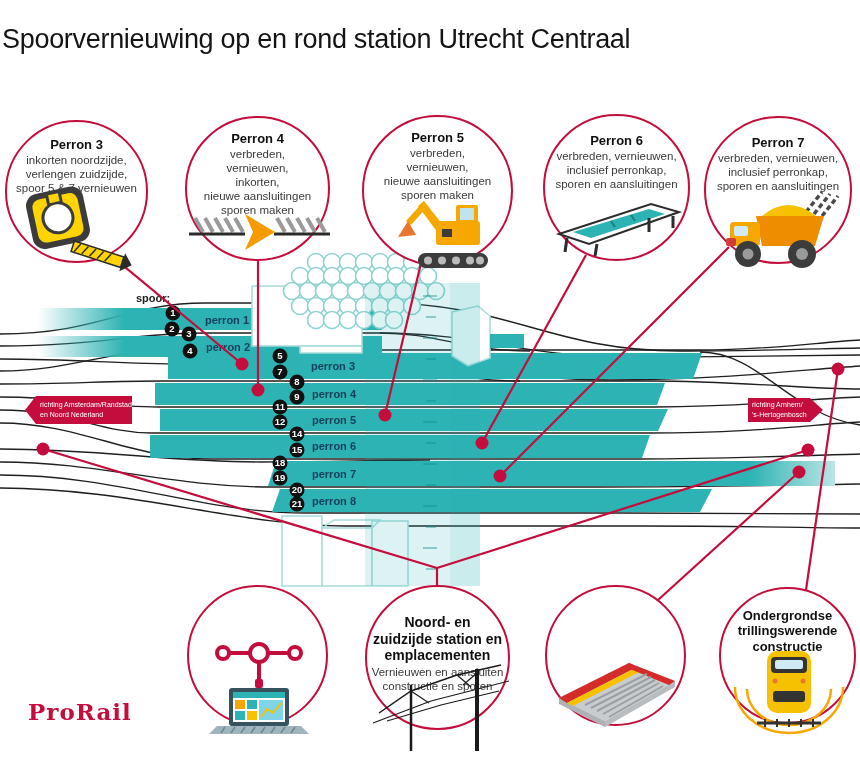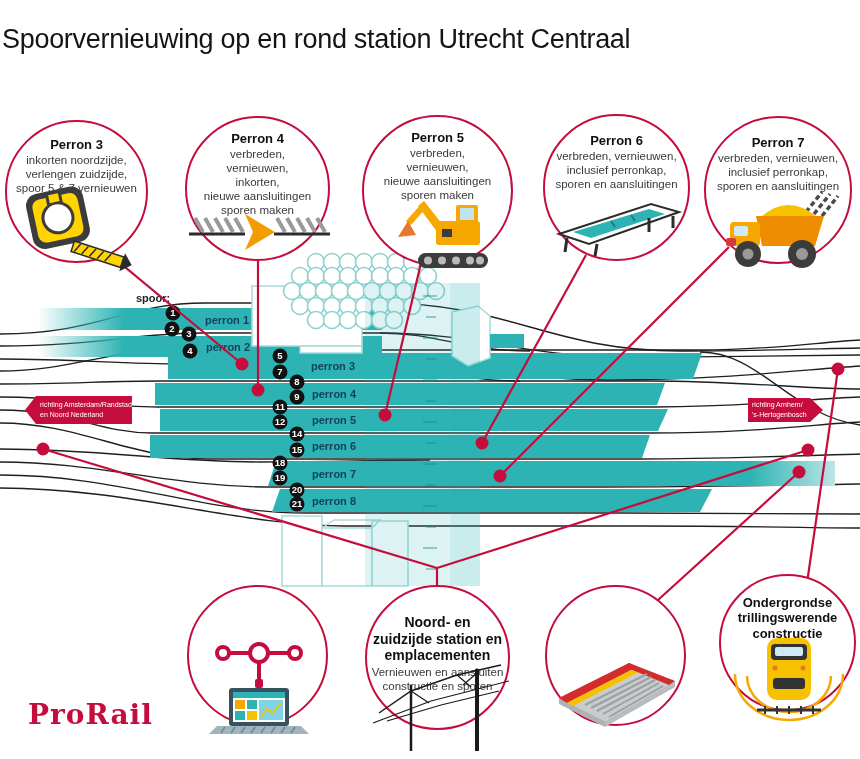--- a/index.html
+++ b/index.html
@@ -7,21 +7,21 @@
          font-family:"Liberation Sans",sans-serif;}
   #map{position:absolute;left:0;top:0;z-index:1;}
   .title{position:absolute;left:2px;top:22px;width:860px;text-align:left;z-index:3;
          font-size:27px;line-height:1.3;color:#141414;letter-spacing:-0.3px;}
   .bubble{position:absolute;border:2.5px solid #c40d3c;border-radius:50%;background:#fff;
           box-sizing:border-box;text-align:center;z-index:2;}
   .bubble .t{font-weight:bold;font-size:13px;color:#101010;line-height:1.18;white-space:pre-line;}
   .bubble .b{font-size:11.5px;color:#3a3a3a;line-height:1.22;white-space:pre-line;margin-top:1px;}
   .icon{position:absolute;}
   .logo{position:absolute;left:28px;top:698px;z-index:3;color:#c40d3c;
-        font-family:"DejaVu Serif",serif;font-weight:bold;font-size:28px;letter-spacing:1px;}
+        font-family:"DejaVu Serif",serif;font-weight:bold;font-size:23px;letter-spacing:1px;}
   svg text{font-family:"Liberation Sans",sans-serif;}
   .perronlab{font-size:11px;font-weight:bold;fill:#14425c;}
   .badge-t{font-size:9.5px;font-weight:bold;fill:#ffffff;}
   .arrow-t{font-size:7px;fill:#ffffff;}
   .spoorlab{font-size:11px;font-weight:bold;fill:#222;}
 </style>
 </head>
 <body>
 
 <div id="stage">
@@ -442,21 +442,21 @@
       <g stroke="#9aa0a3" stroke-width="2">
         <line x1="34" y1="62" x2="96" y2="31"></line>
           <line x1="40" y1="65" x2="100" y2="34"></line>
         <line x1="46" y1="68" x2="104" y2="37"></line>
           <line x1="52" y1="71" x2="108" y2="40"></line>
         <line x1="58" y1="74" x2="112" y2="43"></line>
       </g>
     </svg>
   </div>
 
-  <div class="bubble" style="left:719px;top:574px;width:137px;height:137px;padding-top:19px;">
+  <div class="bubble" style="left:719px;top:587px;width:137px;height:137px;padding-top:19px;">
     <div class="t">Ondergrondse
 trillingswerende
 constructie</div>
     <svg class="icon" style="left:8px;top:50px;" width="120" height="100" viewBox="0 0 120 100">
       <path d="M6,48 A54,46 0 0 0 114,48" fill="none" stroke="#f6a800" stroke-width="2.5"></path>
       <path d="M18,50 A42,36 0 0 0 102,50" fill="none" stroke="#f6a800" stroke-width="2.5"></path>
       <line x1="28" y1="84" x2="92" y2="84" stroke="#333" stroke-width="3"></line>
       <g stroke="#333" stroke-width="2">
         <line x1="36" y1="80" x2="36" y2="88"></line>
           <line x1="48" y1="80" x2="48" y2="88"></line>

